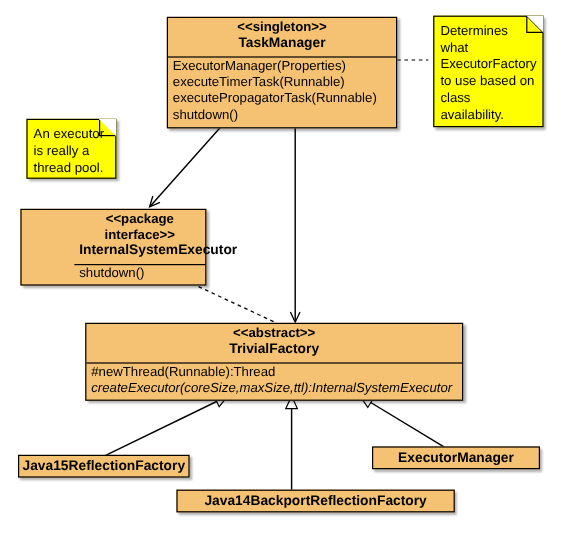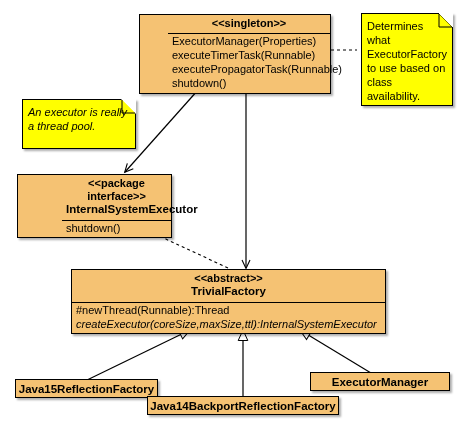--- a/index.html
+++ b/index.html
@@ -128,44 +128,45 @@
 
     <line x1="228" y1="268" x2="140" y2="227" stroke="#000000" stroke-width="1.1" stroke-dasharray="3,3" marker-end="url(#openArrow)"></line>
 
     <line x1="85" y1="381" x2="190" y2="330" stroke="#000000" stroke-width="1.2" marker-end="url(#hollowTriangle)"></line>
 
     <line x1="243" y1="409" x2="243" y2="330" stroke="#000000" stroke-width="1.2" marker-end="url(#hollowTriangle)"></line>
 
     <line x1="371" y1="373" x2="300" y2="330" stroke="#000000" stroke-width="1.2" marker-end="url(#hollowTriangle)"></line>
   </svg>
 
-  <div class="uml-class" style="left:139px; top:14px; width:192px;padding-left:28px;">
+  <div class="uml-class" style="left:139px; top:14px; width:192px;">
     <div class="uml-head">
       <span class="uml-stereotype">&lt;&lt;singleton&gt;&gt;</span>
+      <span class="uml-name">TaskManager</span>
     </div>
     <div class="uml-divider"></div>
     <div class="uml-members">
       <div class="uml-member">ExecutorManager(Properties)</div>
       <div class="uml-member">executeTimerTask(Runnable)</div>
       <div class="uml-member">executePropagatorTask(Runnable)</div>
       <div class="uml-member">shutdown()</div>
     </div>
   </div>
 
   <div class="uml-note" style="left:361px; top:13px; width:92px; height:93px;">
     <svg class="note-fold" viewBox="0 0 15 15" xmlns="http://www.w3.org/2000/svg">
       <path d="M0,0 L15,15 L15,0 Z" fill="#ffffff" stroke="none"></path>
       <path d="M0,0 L15,15" stroke="#000000" stroke-width="1" fill="none"></path>
       <path d="M0,0 L0,15 L15,15" stroke="none" fill="none"></path>
       <path d="M1,1 L1,14 L14,14" stroke="#000000" stroke-width="1" fill="#FFFF00"></path>
     </svg>
     <span class="note-text">Determines what ExecutorFactory to use based on class availability.</span>
   </div>
 
-  <div class="uml-note" style="left:22px; top:99px; width:114px; height:50px;font-style:italic;">
+  <div class="uml-note" style="left:22px; top:99px; width:75px; height:50px;">
     <svg class="note-fold" viewBox="0 0 15 15" xmlns="http://www.w3.org/2000/svg">
       <path d="M0,0 L15,15 L15,0 Z" fill="#ffffff" stroke="none"></path>
       <path d="M1,1 L1,14 L14,14" stroke="#000000" stroke-width="1" fill="#FFFF00"></path>
     </svg>
     <span class="note-text">An executor is really a thread pool.</span>
   </div>
 
   <div class="uml-class" style="left:17px; top:174px; width:155px;padding-left:44px;">
     <div class="uml-head">
       <span class="uml-stereotype">&lt;&lt;package interface&gt;&gt;</span>
@@ -190,17 +191,17 @@
   </div>
 
   <div class="uml-simple" style="left:15px; top:379px; width:143px; height:19px;">
     <span>Java15ReflectionFactory</span>
   </div>
 
   <div class="uml-simple" style="left:310px; top:372px; width:140px; height:19px;">
     <span>ExecutorManager</span>
   </div>
 
-  <div class="uml-simple" style="left:147px; top:396px; width:192px; height:19px;">
+  <div class="uml-simple" style="left:147px; top:408px; width:232px; height:19px;">
     <span>Java14BackportReflectionFactory</span>
   </div>
 
 </div>
 
 </body></html>

